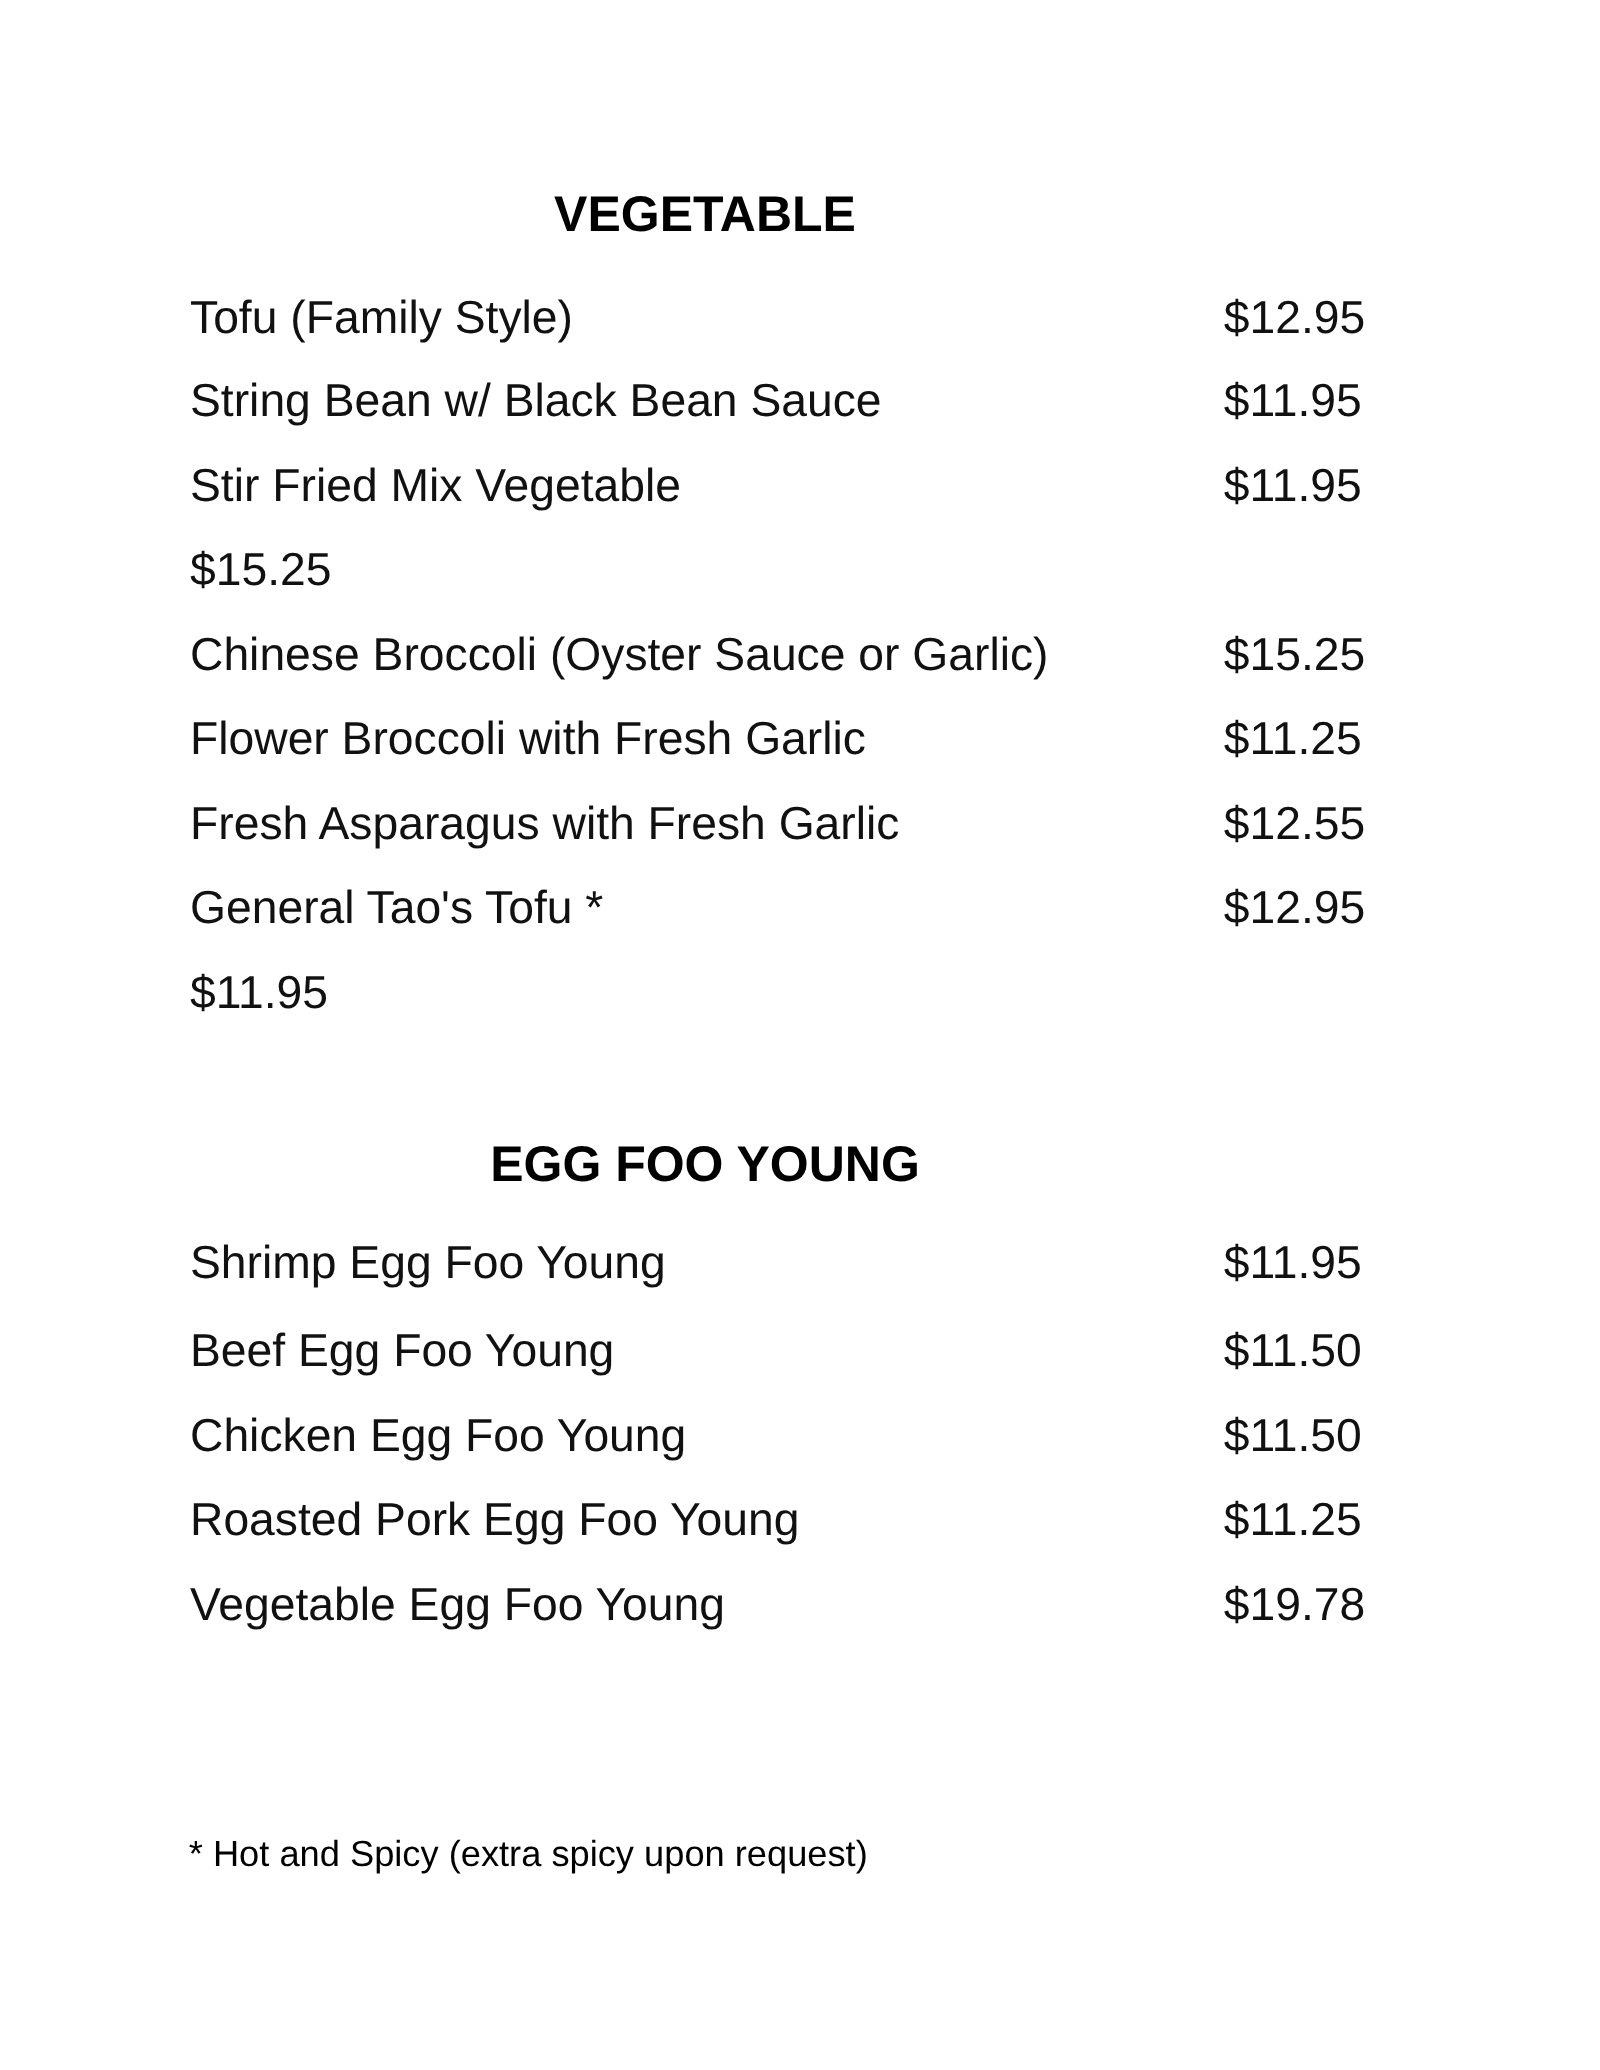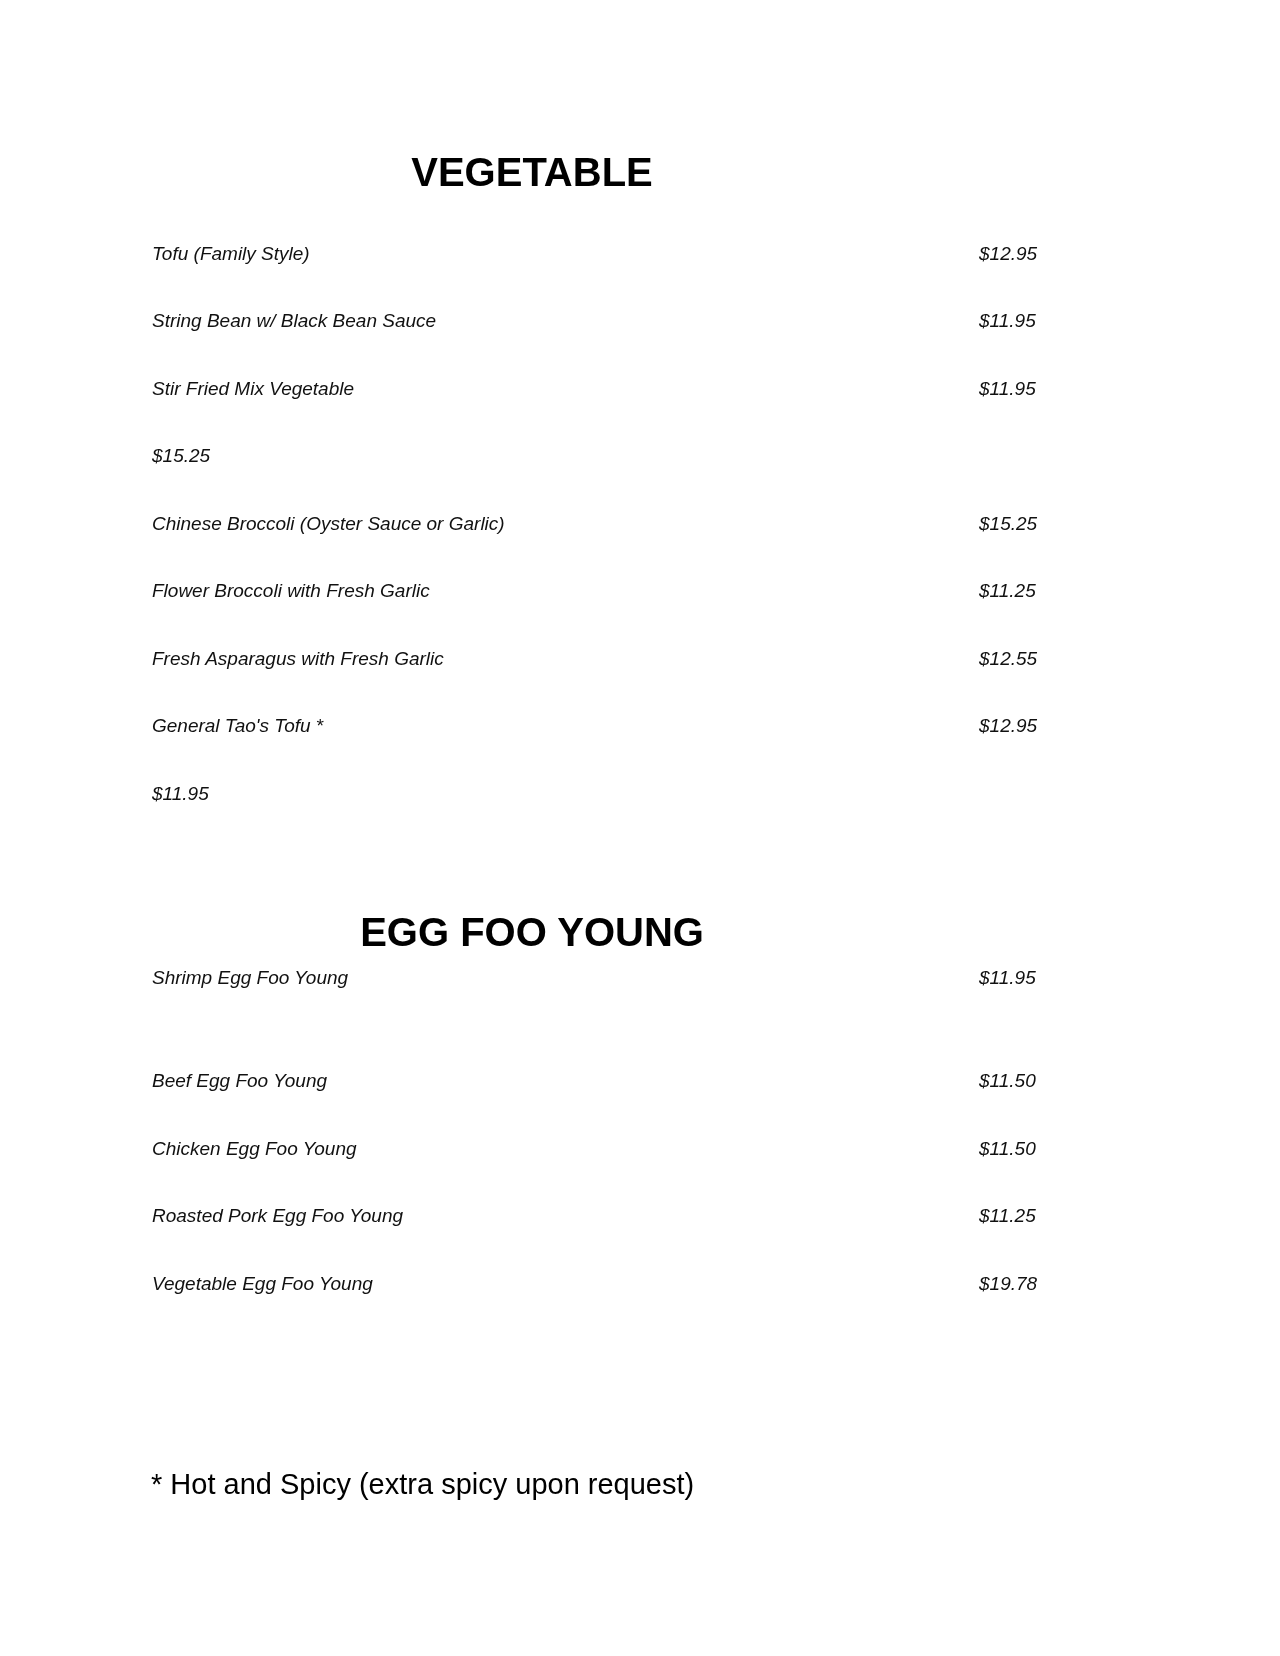--- a/index.html
+++ b/index.html
@@ -1,22 +1,22 @@
 <!DOCTYPE html>
 <html><head>
 <meta charset="utf-8">
 <style>
   html, body { margin: 0; padding: 0; background: #ffffff; }
   body { width: 1280px; height: 1656px; position: relative; overflow: hidden;
          font-family: "Liberation Sans", sans-serif; color: #111111; }
   .heading { position: absolute; left: 0; width: 1064px; text-align: center;
-             font-weight: bold; font-size: 40px; line-height: 40px; margin: 0; color: #000; }
+             font-weight: bold; font-size: 40px; line-height: 40px; margin: 0; color: #000; padding-left: 32px; }
   .row { position: absolute; left: 152px; width: 915px; height: 36px; display: flex;
          justify-content: space-between; align-items: flex-start;
-         font-size: 19px; line-height: 36px; font-style: italic; }
+         font-size: 37px; line-height: 36px; }
   .row .price { display: inline-block; width: 88px; text-align: left; }
   .note { position: absolute; left: 151px; top: 1466px; font-weight: normal;
           font-size: 29px; line-height: 36px; color: #000; }
 </style>
 </head>
 <body>
 
 <h1 class="heading" style="top:152px">VEGETABLE</h1>
 
 <div class="row" style="top:236px">
@@ -49,21 +49,21 @@
 <div class="row" style="top:708px">
     <span>General Tao's Tofu *</span>
     <span class="price">$12.95</span>
   </div>
 <div class="row" style="top:776px">
     <span class="price">$11.95</span>
   </div>
 
 <h1 class="heading" style="top:912px">EGG FOO YOUNG</h1>
 
-<div class="row" style="top:960px">
+<div class="row" style="top:992px">
     <span>Shrimp Egg Foo Young</span>
     <span class="price">$11.95</span>
   </div>
 <div class="row" style="top:1063px">
     <span>Beef Egg Foo Young</span>
     <span class="price">$11.50</span>
   </div>
 <div class="row" style="top:1131px">
     <span>Chicken Egg Foo Young</span>
     <span class="price">$11.50</span>

